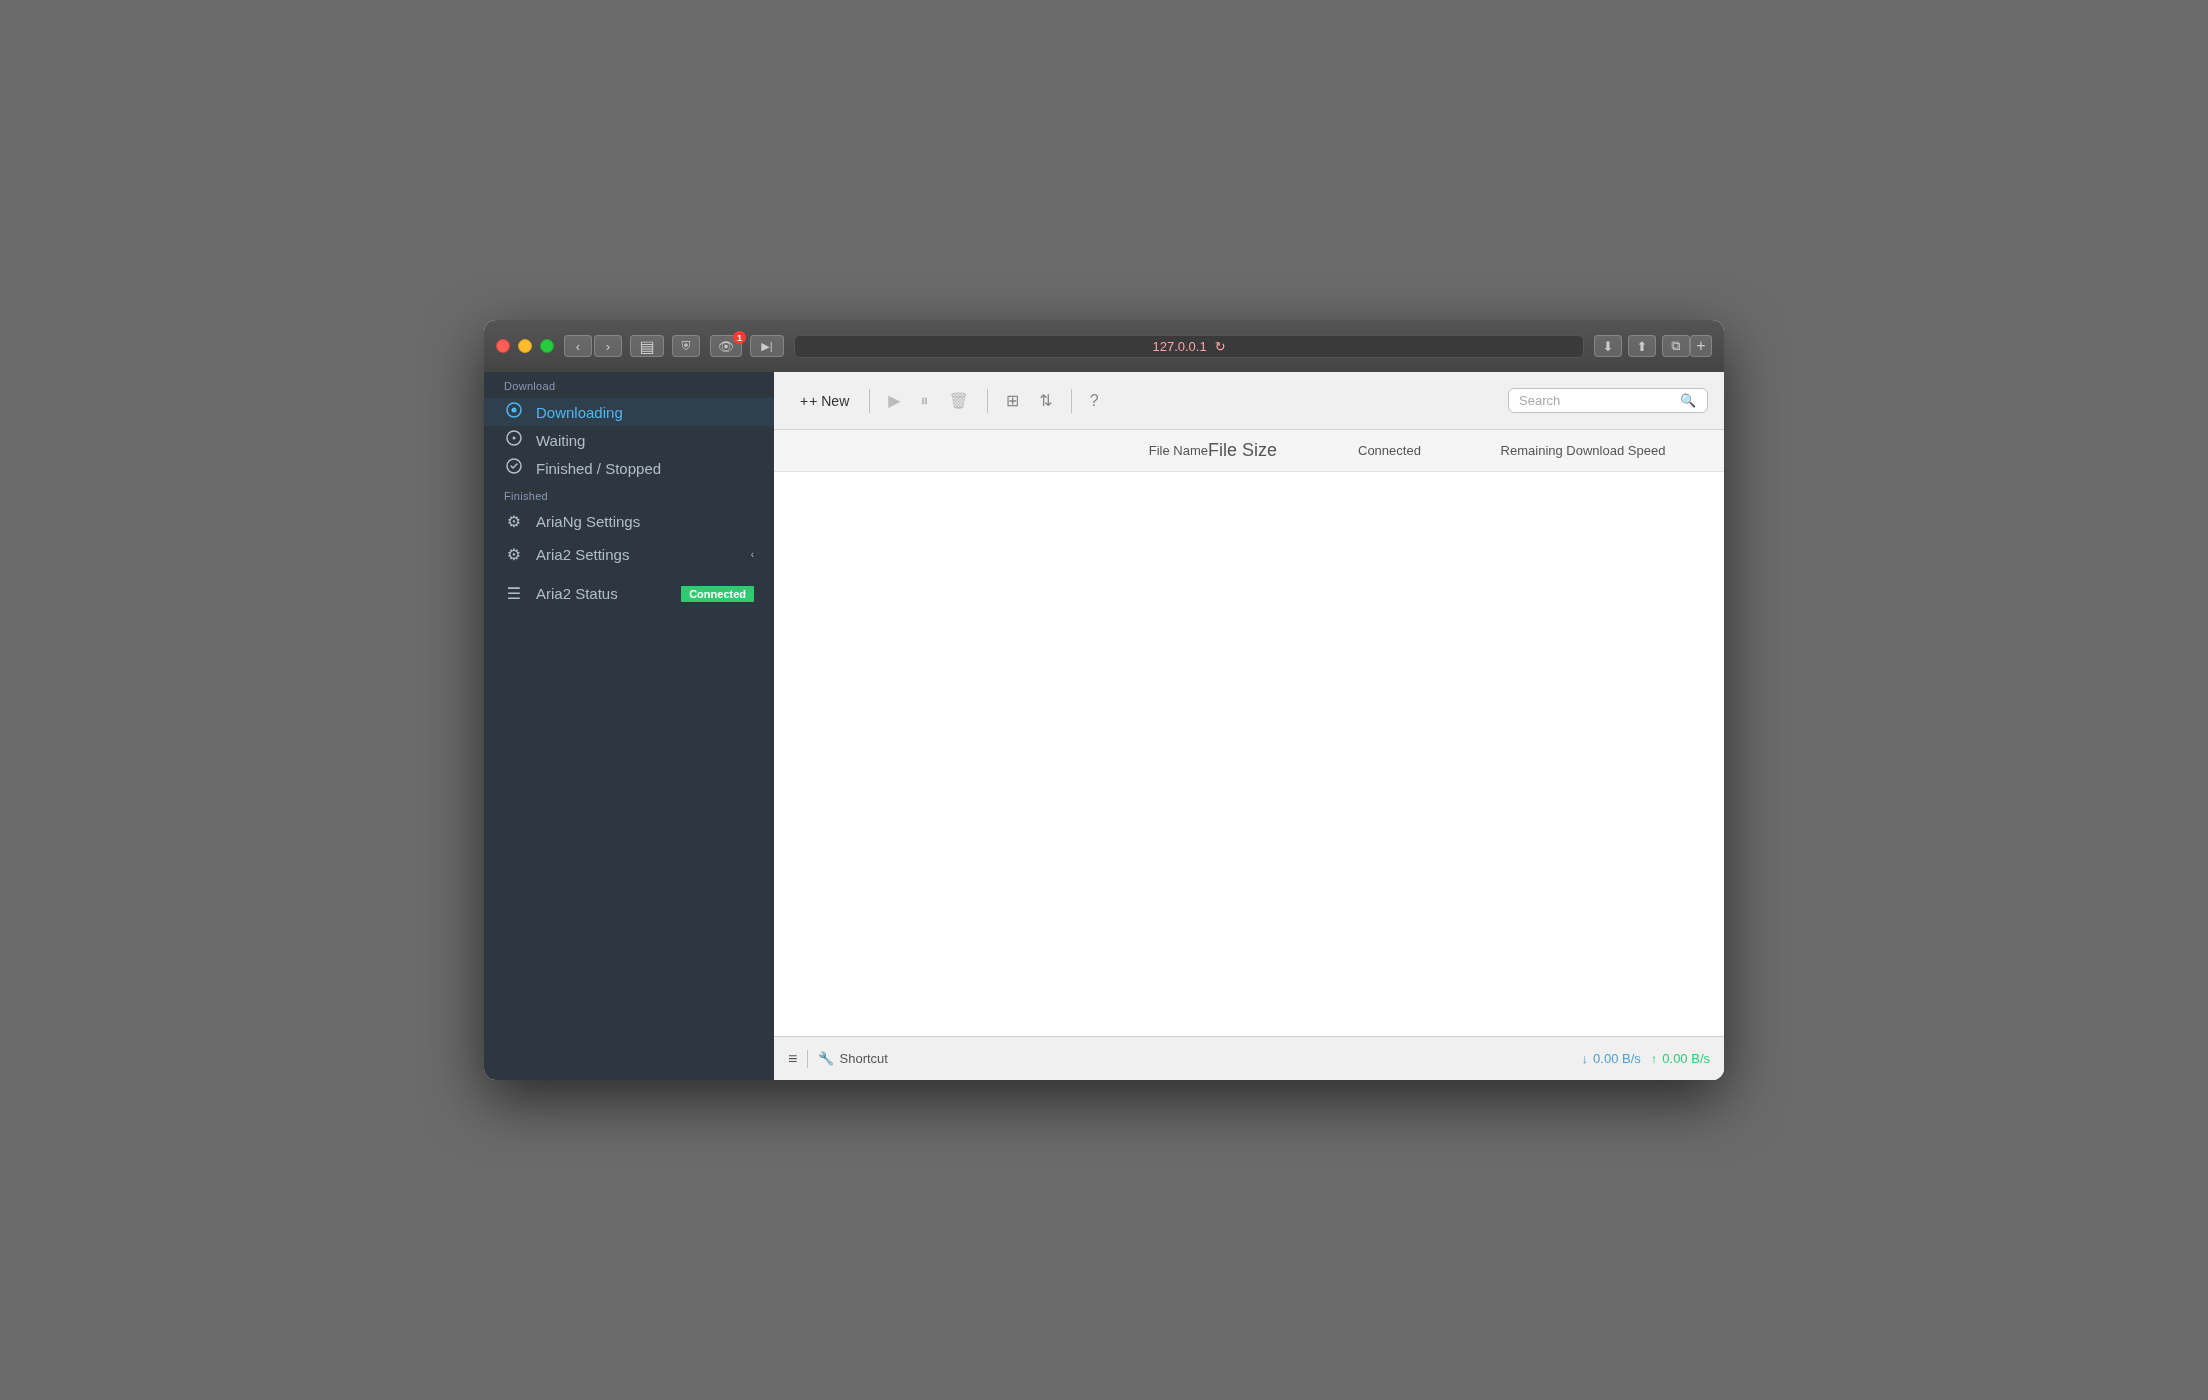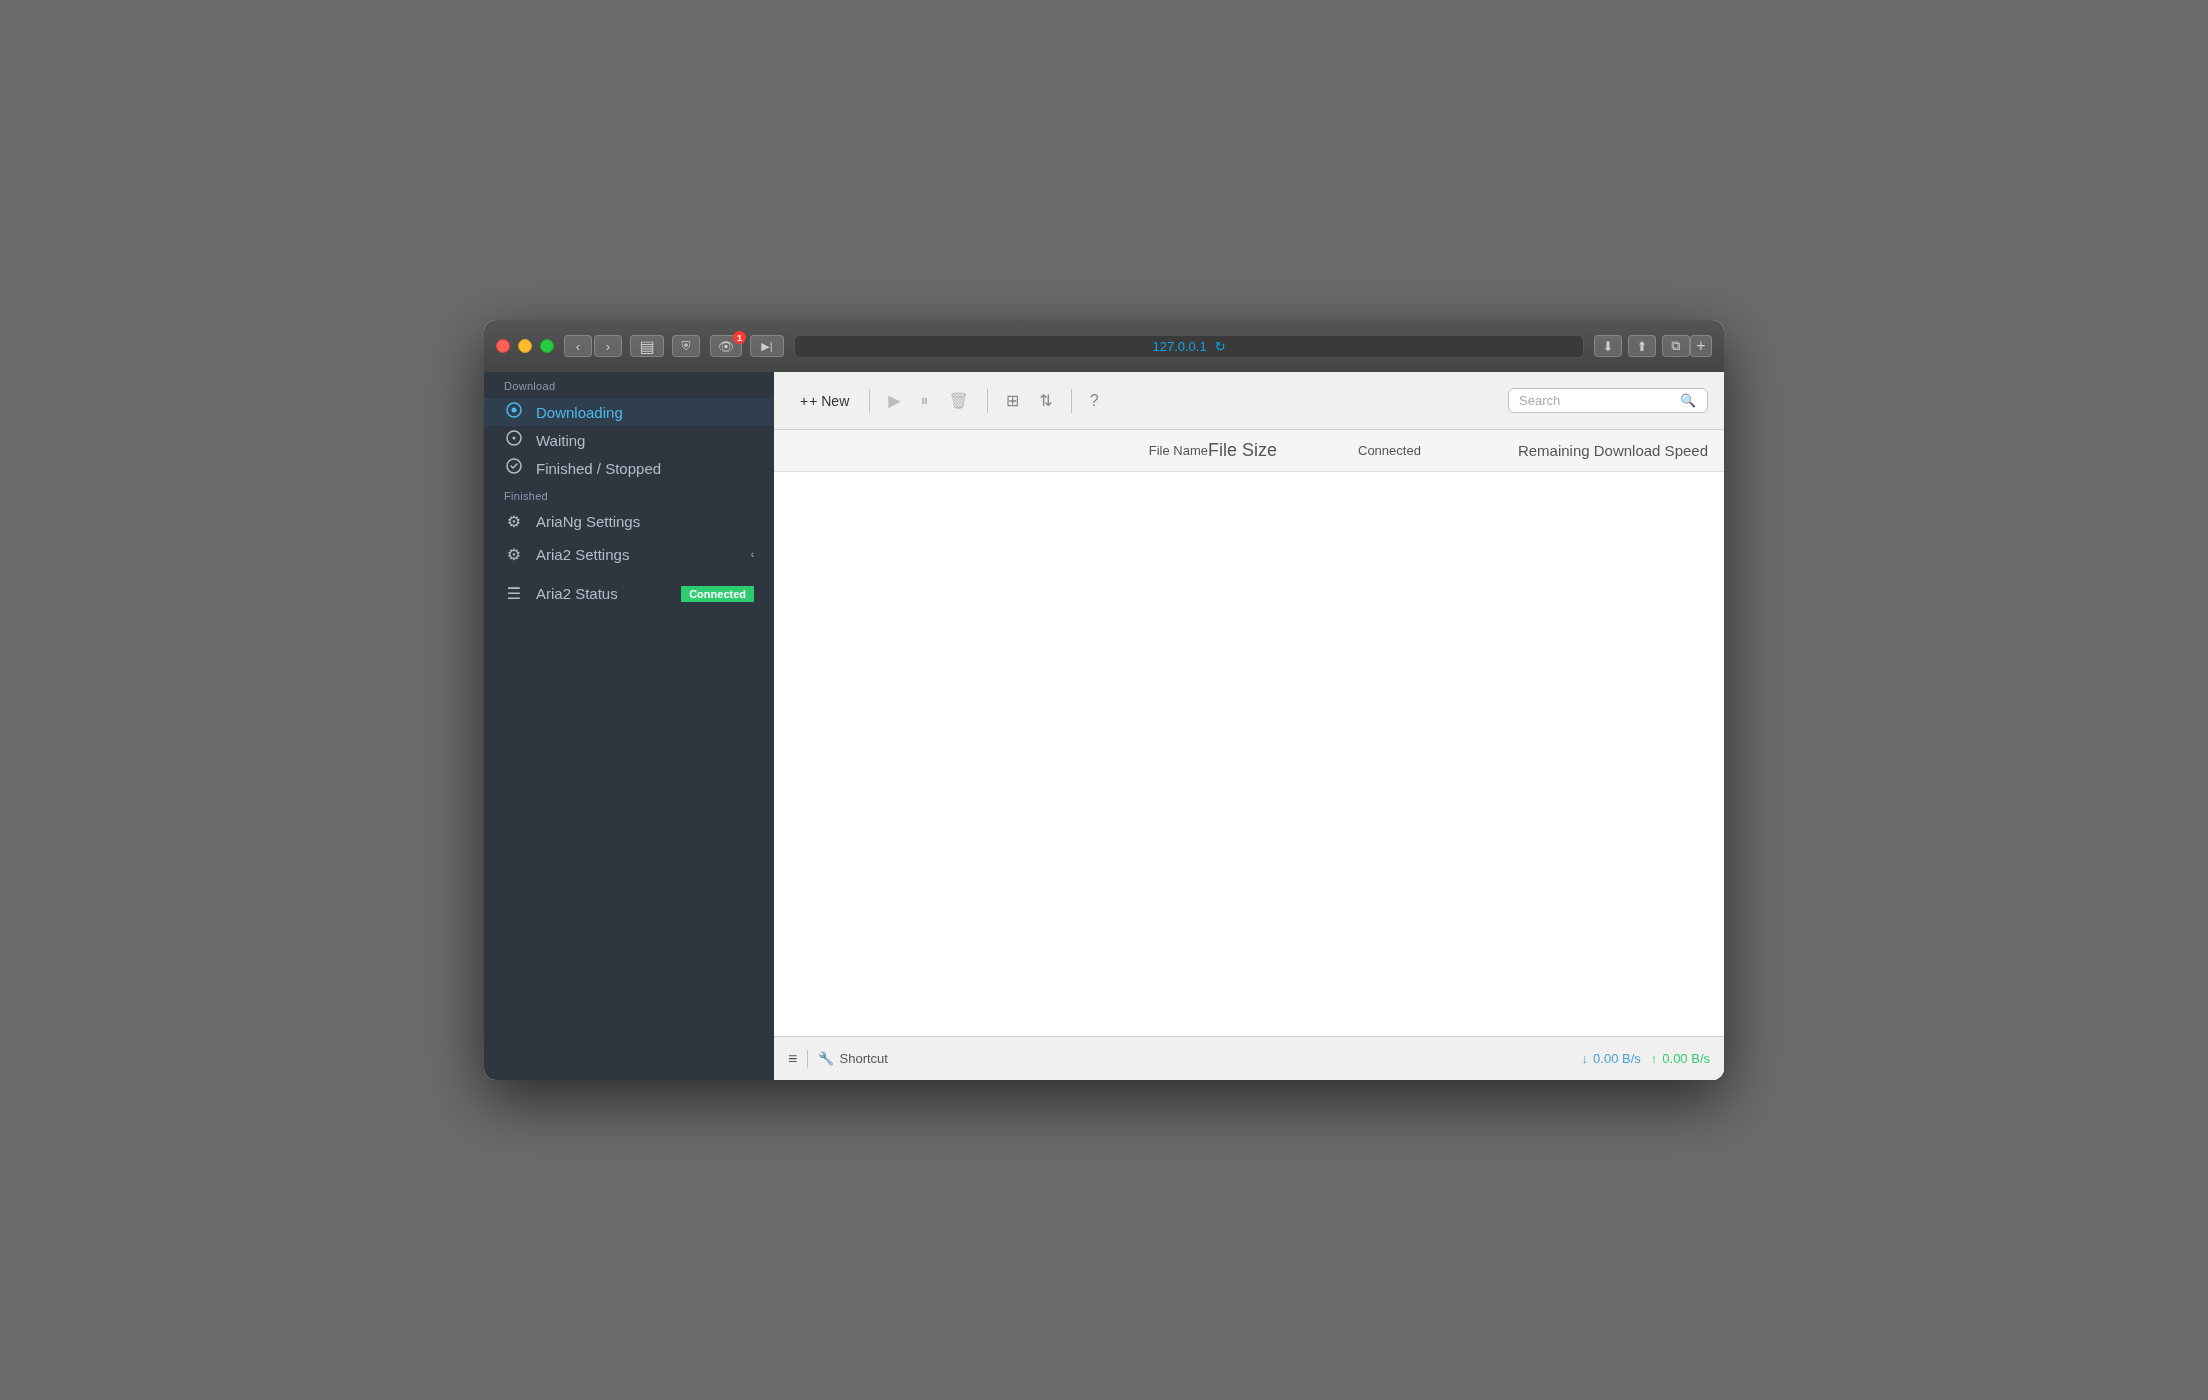--- a/index.html
+++ b/index.html
@@ -142,21 +142,21 @@
       border-radius: 6px;
       color: #ddd;
       text-align: center;
       font-size: 13px;
       padding: 3px 8px;
       display: flex;
       align-items: center;
       justify-content: center;
       gap: 8px;
     }
-    .titlebar-url span { color: #0ea5e9; font-size: 13px; }
+    .titlebar-url span { color: #fca5a5; font-size: 13px; }
     .refresh-btn {
       color: #aaa;
       font-size: 14px;
       cursor: pointer;
     }
     .titlebar-right {
       display: flex;
       gap: 6px;
       margin-left: 10px;
     }
@@ -379,24 +379,24 @@
       font-weight: 500;
     }
     .col-progress {
       width: 100px;
       font-size: 13px;
       color: #555;
       font-weight: 500;
     }
     .col-remaining {
       width: 250px;
-      font-size: 15px;
+      font-size: 13px;
       color: #555;
       font-weight: 500;
-      text-align: right;
+      text-align: center;
     }
     
     .table-body {
       flex: 1;
       background: white;
       overflow-y: auto;
     }
     
     .statusbar {
       height: 44px;

